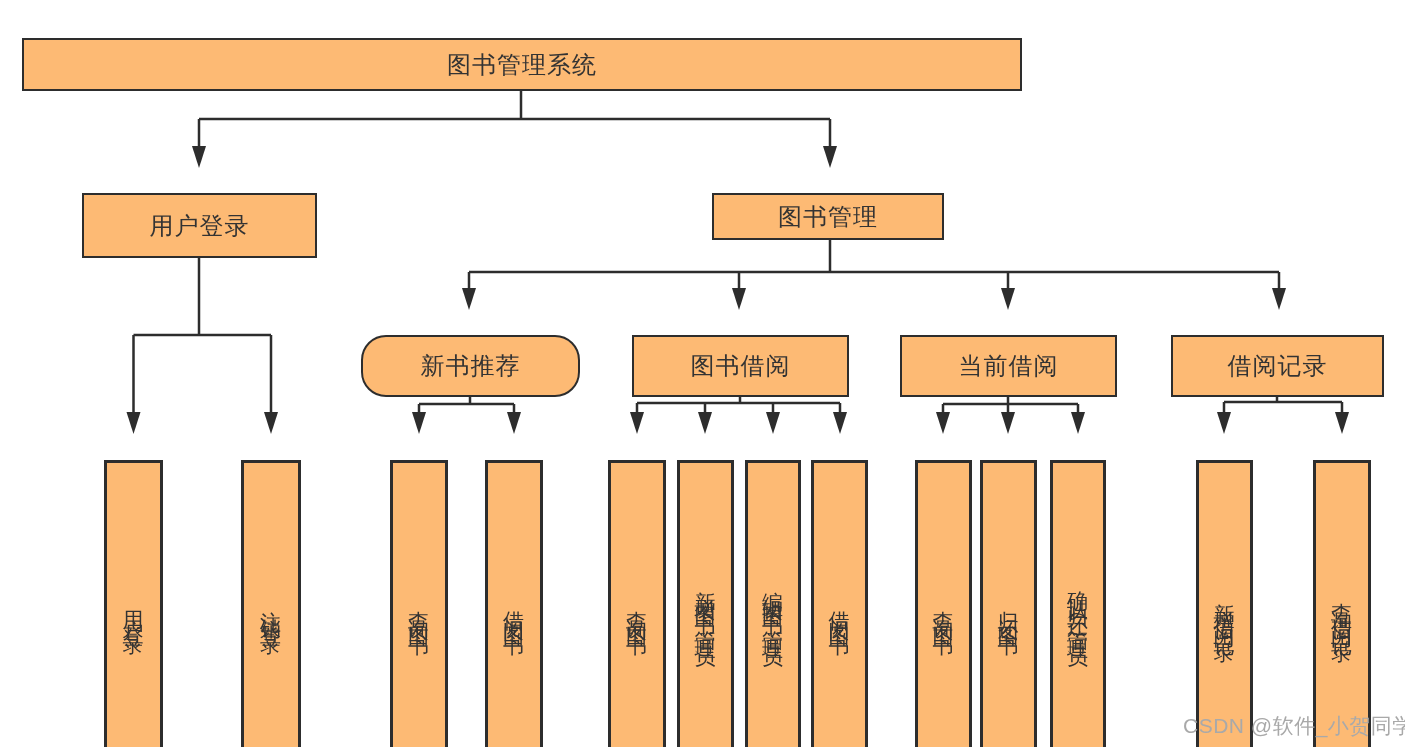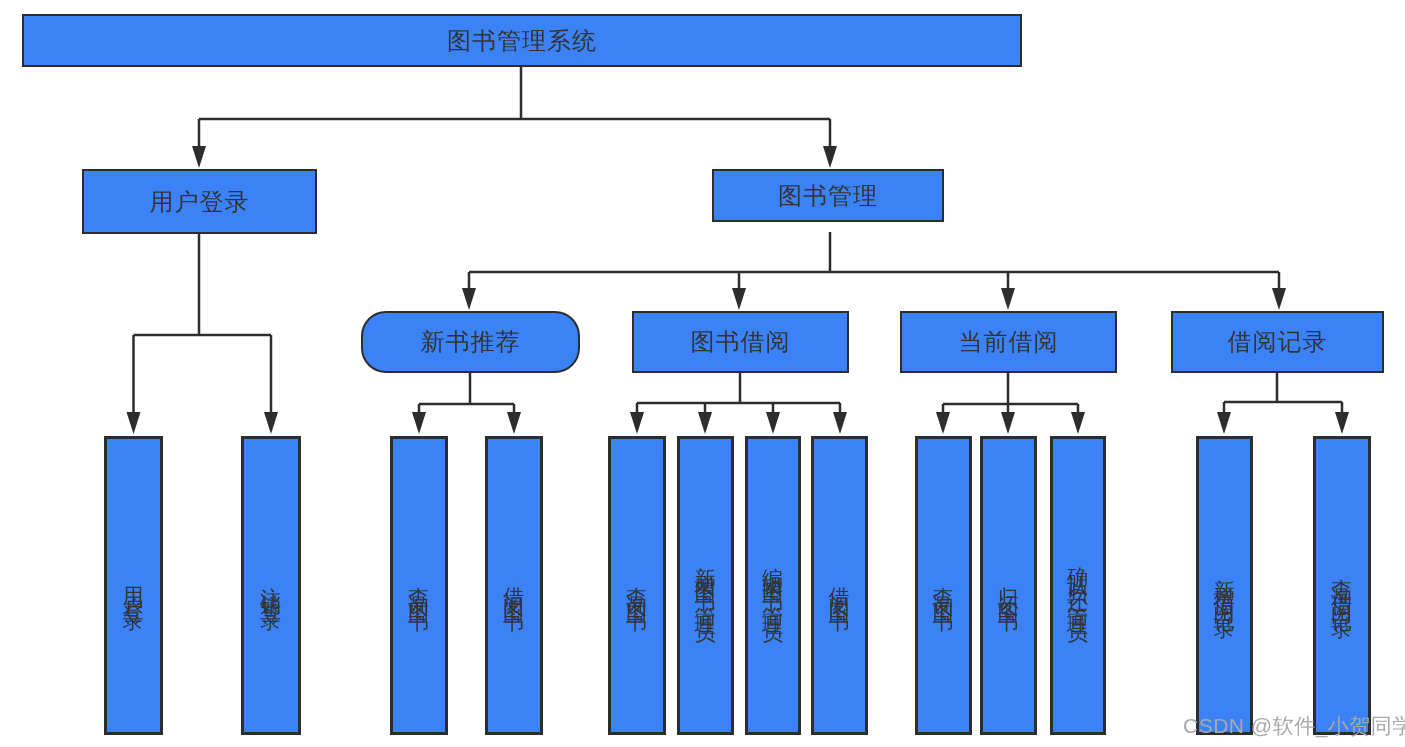--- a/index.html
+++ b/index.html
@@ -13,27 +13,28 @@
   }
   .connectors {
     position: absolute;
     left: 0; top: 0;
     width: 1405px; height: 747px;
     z-index: 1;
   }
   .node {
     position: absolute;
     box-sizing: border-box;
-    background: #3b82f6;
+    background: #fdba74;
     border: 2px solid #2d2d2d;
     display: flex;
     align-items: center;
     justify-content: center;
     color: #333333;
     z-index: 2;
+    margin-top: 24px;
   }
   .node .hlabel {
     font-size: 24px;
     letter-spacing: 1px;
     white-space: nowrap;
   }
   .leaf { border-width: 3px; }
   .leaf .vlabel {
     writing-mode: vertical-rl;
     text-orientation: mixed;
@@ -91,21 +92,21 @@
     </g>
   </svg>
 
   <div class="node" style="left:22px; top:14px; width:1000px; height:53px;">
     <span class="hlabel">图书管理系统</span>
   </div>
 
   <div class="node" style="left:82px; top:169px; width:235px; height:65px;">
     <span class="hlabel">用户登录</span>
   </div>
-  <div class="node" style="left:712px; top:169px; width:232px; height:53px;">
+  <div class="node" style="left:712px; top:169px; width:232px; height:47px;">
     <span class="hlabel">图书管理</span>
   </div>
 
   <div class="node" style="left:361px; top:311px; width:219px; height:62px;border-radius:25px;">
     <span class="hlabel">新书推荐</span>
   </div>
   <div class="node" style="left:632px; top:311px; width:217px; height:62px;">
     <span class="hlabel">图书借阅</span>
   </div>
   <div class="node" style="left:900px; top:311px; width:217px; height:62px;">

